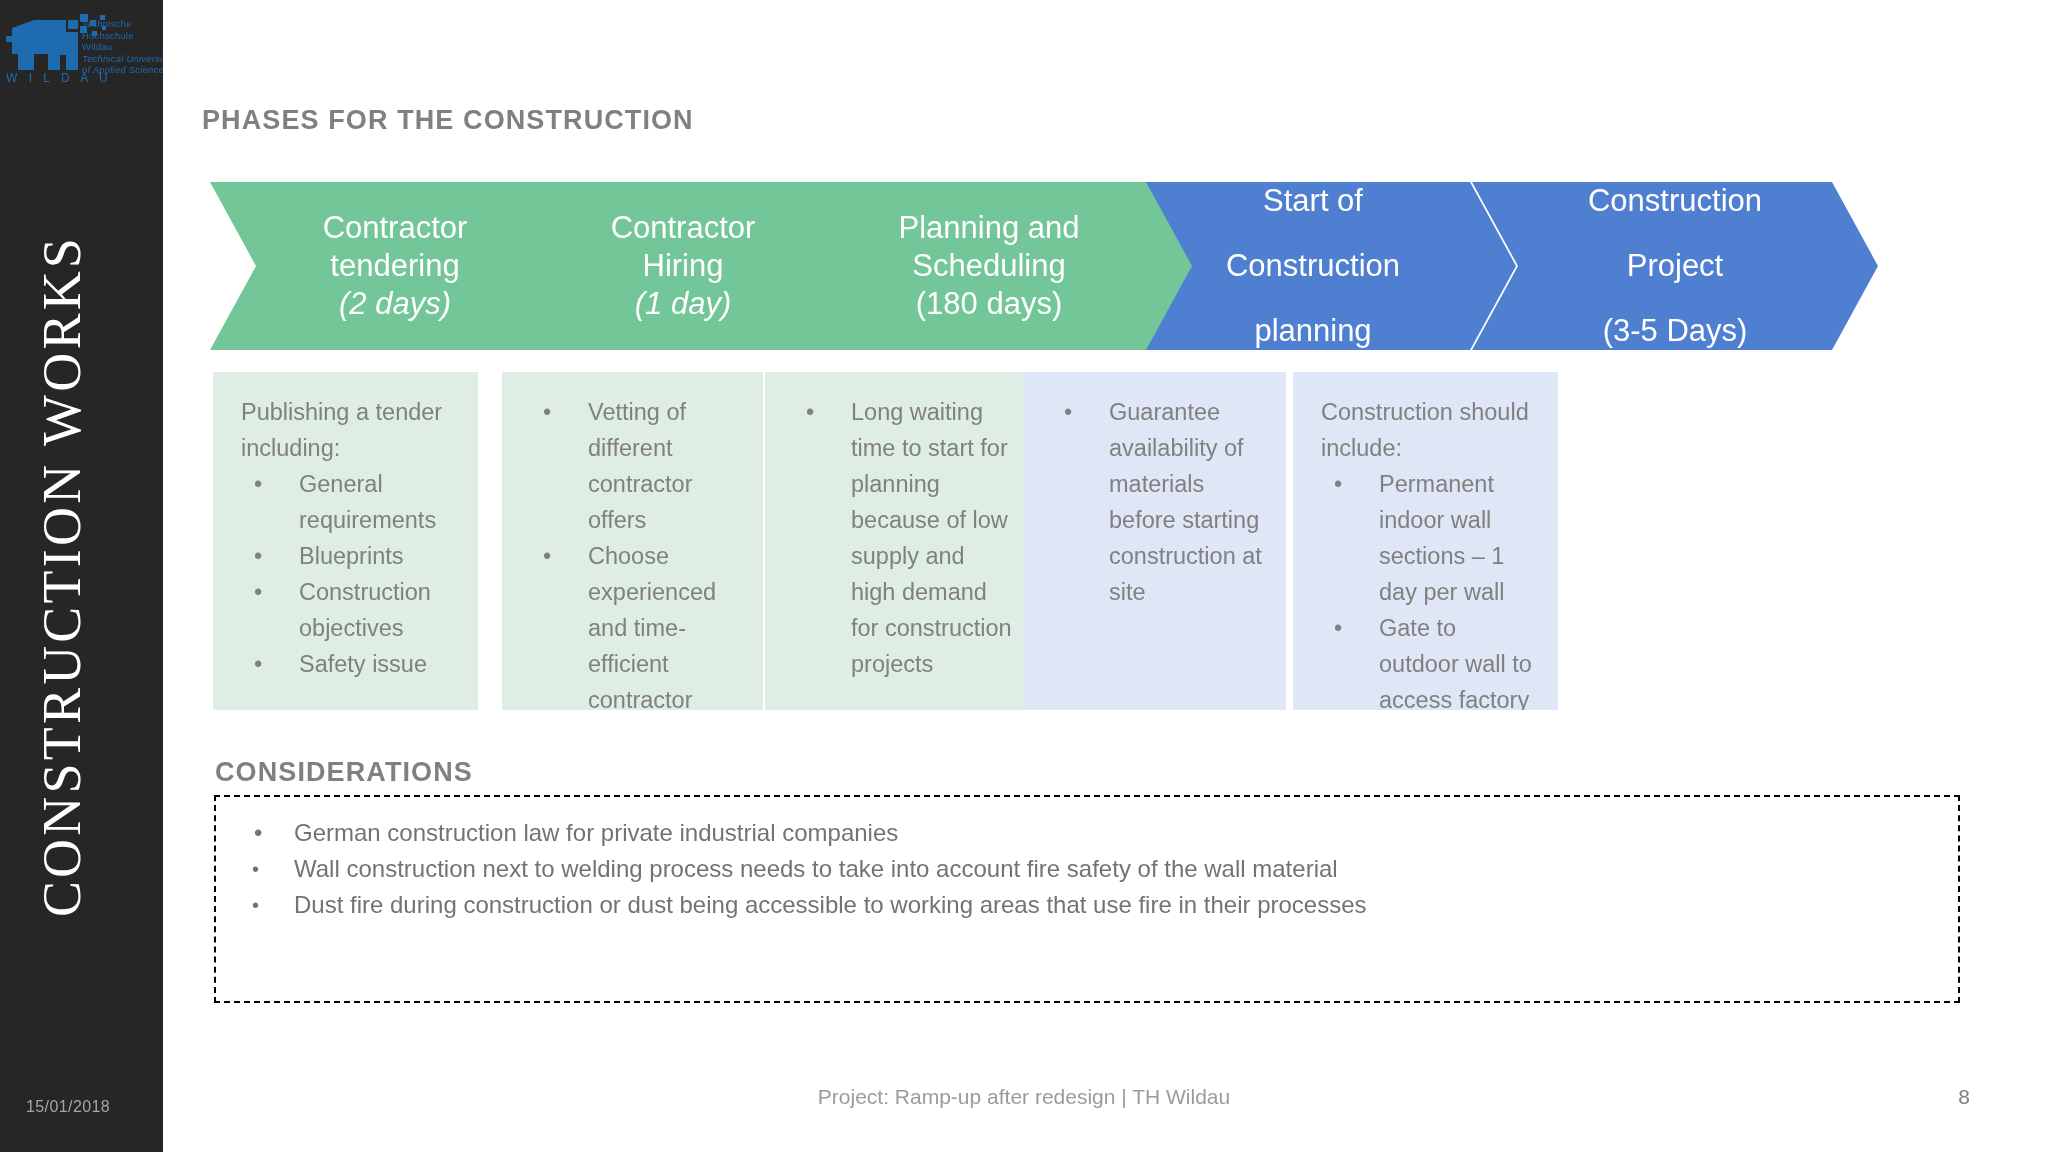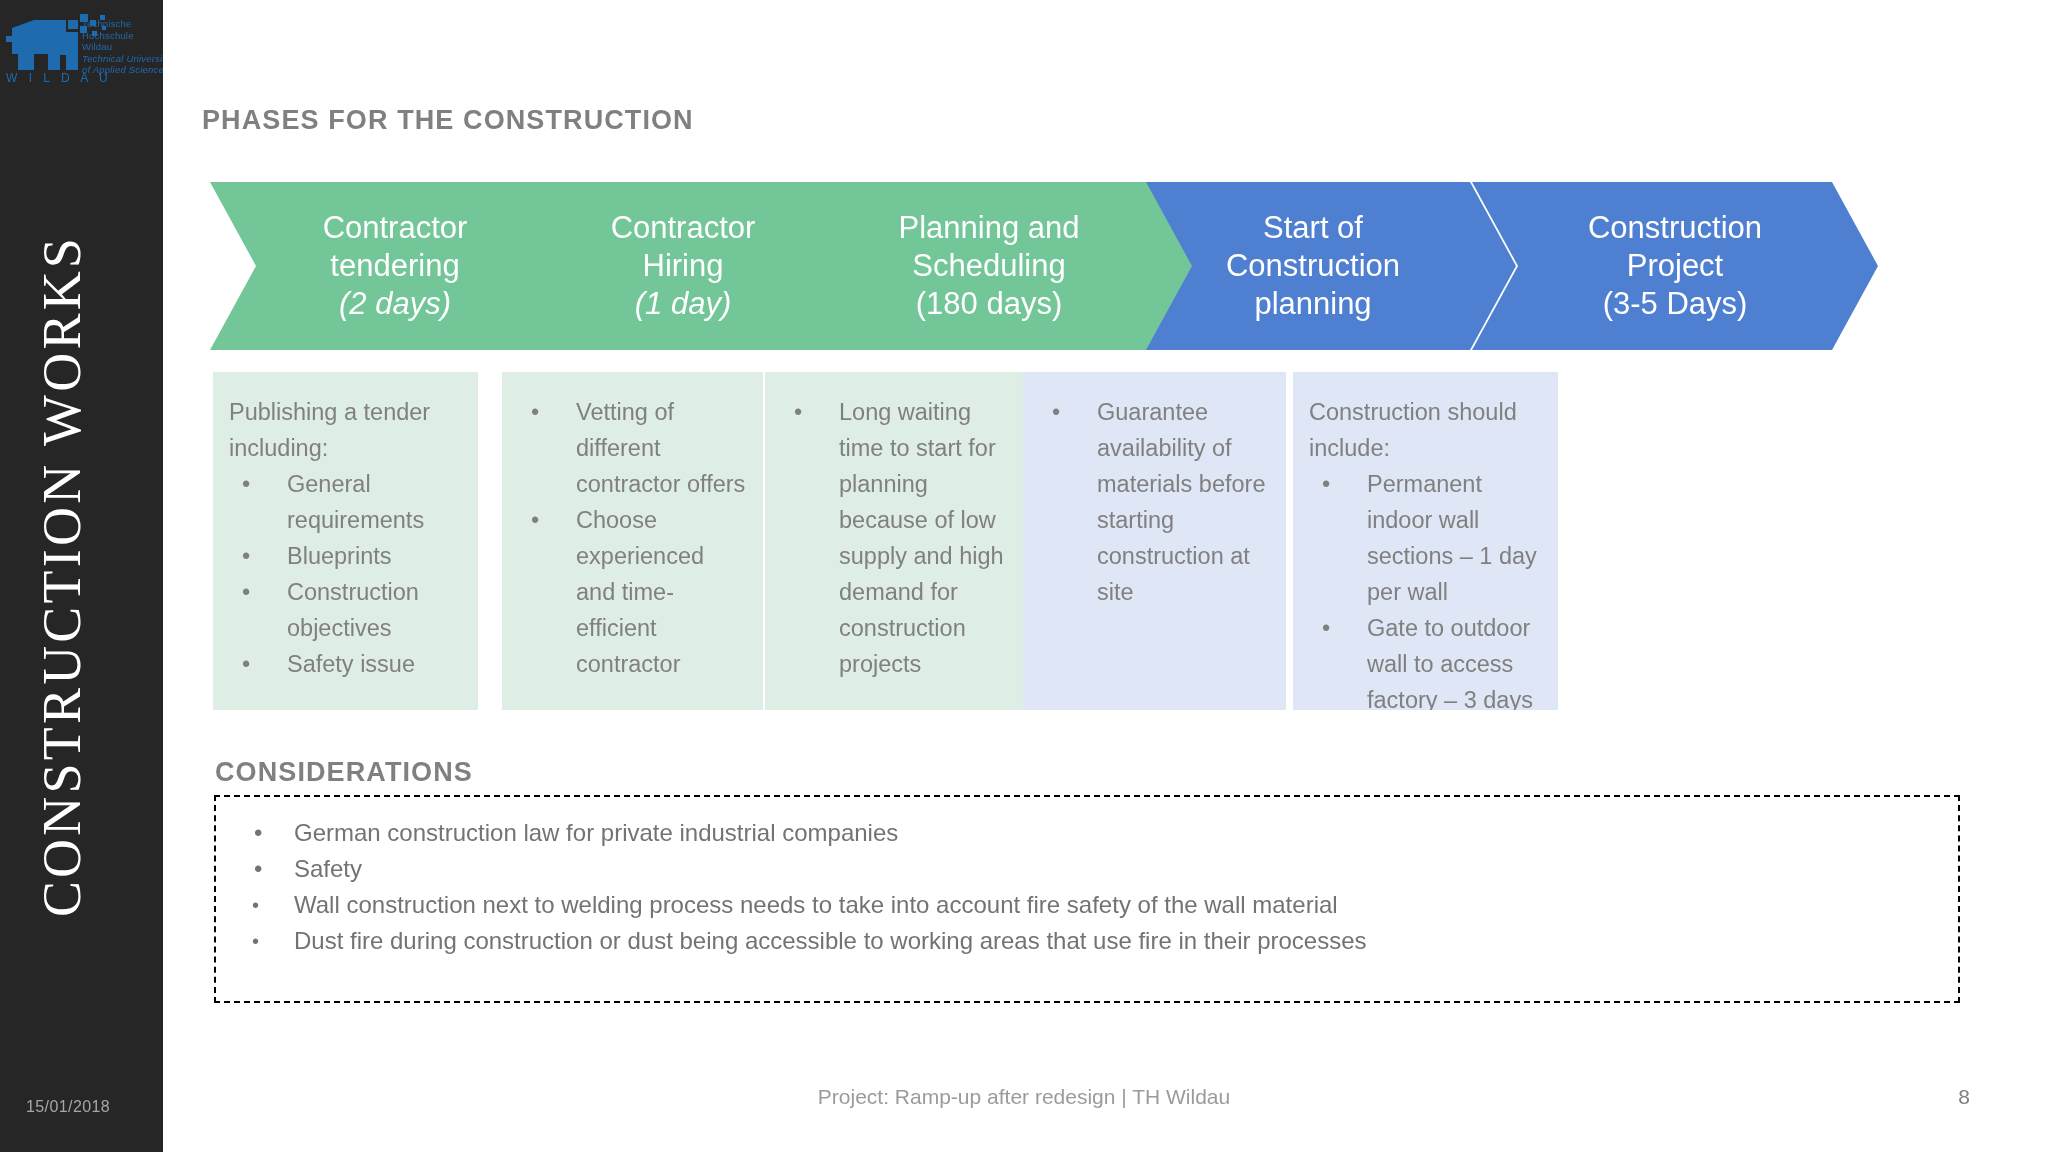--- a/index.html
+++ b/index.html
@@ -102,21 +102,21 @@
     flex-direction: column;
     align-items: center;
     justify-content: center;
     color: #ffffff;
     text-align: center;
     box-sizing: border-box;
     -webkit-clip-path: polygon(0 0, calc(100% - 46px) 0, 100% 50%, calc(100% - 46px) 100%, 0 100%, 46px 50%);
     clip-path: polygon(0 0, calc(100% - 46px) 0, 100% 50%, calc(100% - 46px) 100%, 0 100%, 46px 50%);
   }
   .chevron.green { background: #73c698; }
-  .chevron.blue  { background: #4f7fd0; }
+  .chevron.blue  { background: #4f7fd0; justify-content: space-between; }
   .chev-title {
     font-size: 31px;
     line-height: 38px;
     font-weight: normal;
   }
   .chev-dur {
     font-size: 31px;
     line-height: 38px;
   }
   .chev-dur.italic { font-style: italic; }
@@ -127,21 +127,21 @@
     left: 213px;
     top: 372px;
     width: 1745px;
     height: 338px;
   }
   .detail-box {
     position: absolute;
     top: 0;
     height: 338px;
     box-sizing: border-box;
-    padding: 22px 16px 10px 16px;
+    padding: 22px 16px 10px 28px;
     font-size: 23.5px;
     line-height: 36px;
     color: #808080;
     overflow: hidden;
   }
   .detail-box.green { background: #dfeee4; }
   .detail-box.blue  { background: #dfe6f5; }
   .detail-box.arialish { font-family: "Liberation Sans", sans-serif; }
   .lead { margin: 0 0 0 0; }
   ul.blist {
@@ -328,21 +328,20 @@
         <ul class="blist">
           <li>Permanent indoor wall sections – 1 day per wall</li>
           <li>Gate to outdoor wall to access factory – 3 days</li>
         </ul>
       </div>
     </div>
 
   <div id="considerations-box">
     <ul class="clist" id="cons-list">
         <li>German construction law for private industrial companies</li>
-        <li>Safety</li>
       </ul>
     <ul class="cslist" id="cons-sublist">
         <li>Wall construction next to welding process needs to take into account fire safety of the wall material</li>
         <li>Dust fire during construction or dust being accessible to working areas that use fire in their processes</li>
       </ul>
   </div>
 
   <div id="footer-center">Project: Ramp-up after redesign | TH Wildau</div>
   <div id="footer-page">8</div>
 

